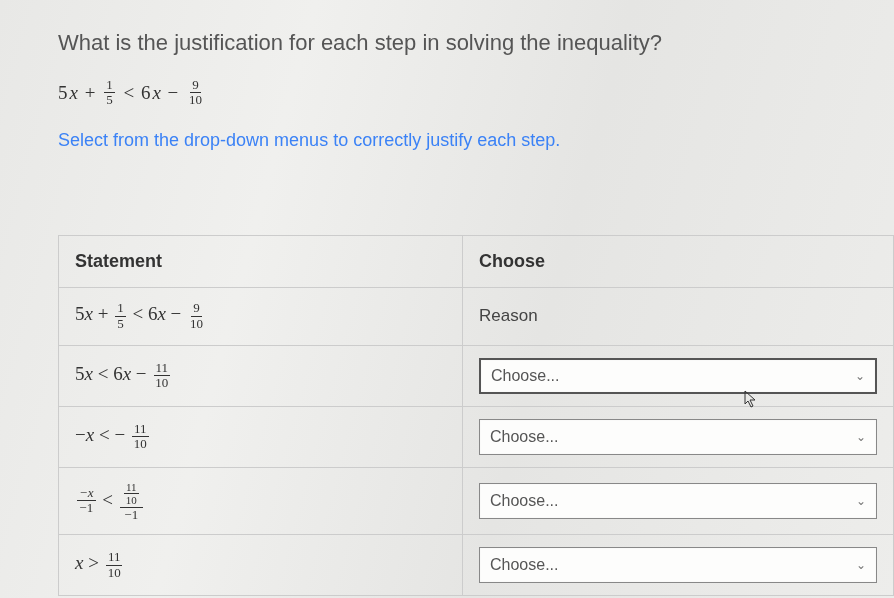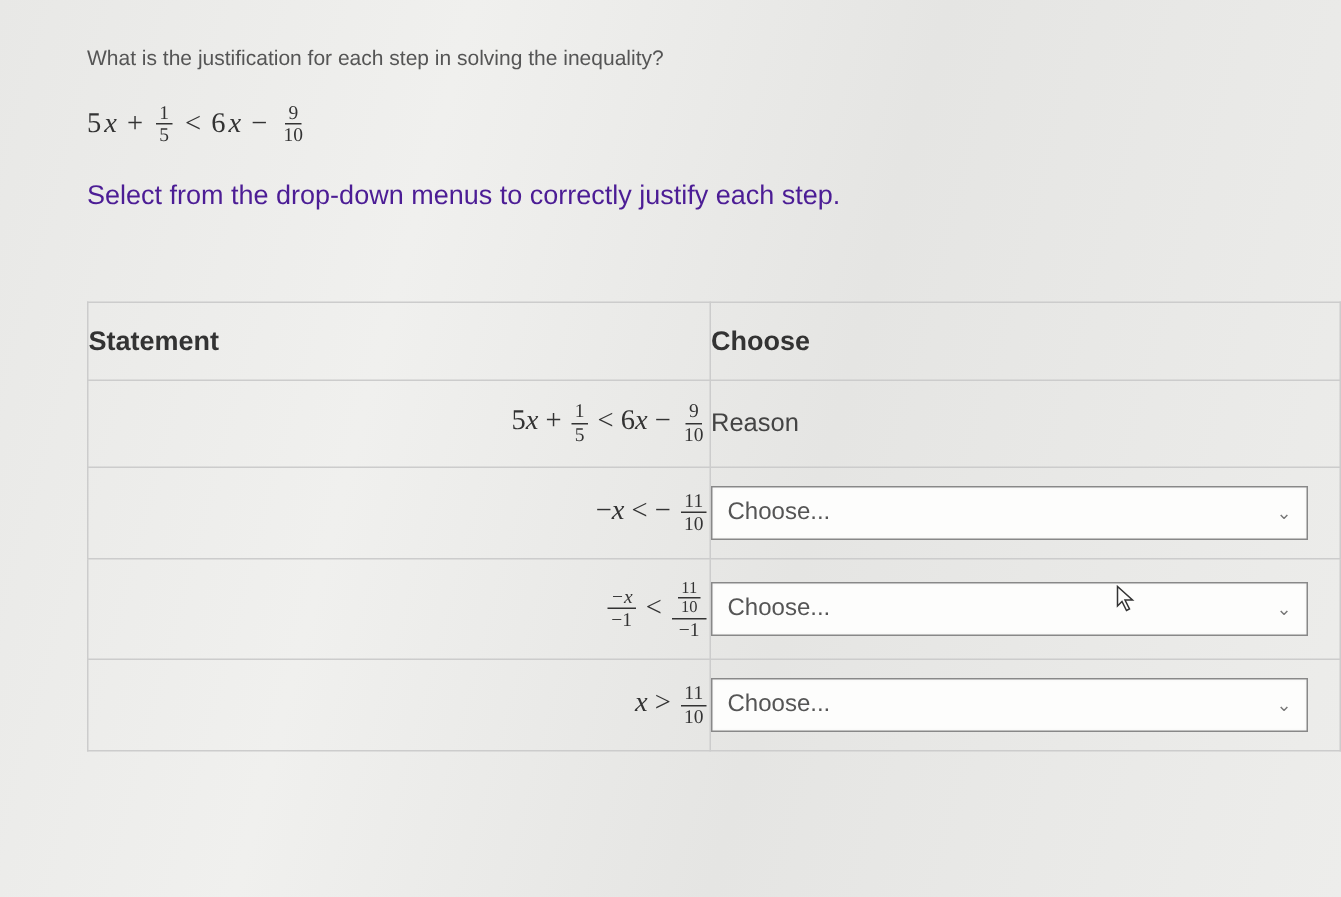--- a/index.html
+++ b/index.html
@@ -5,30 +5,30 @@
     * { box-sizing: border-box; margin: 0; padding: 0; }
     body {
       font-family: Arial, Helvetica, sans-serif;
       background: linear-gradient(105deg, #e8e8e6 0%, #f0f0ee 30%, #e5e5e3 60%, #ededeb 100%);
       width: 894px;
       height: 598px;
       padding: 30px 0 0 58px;
       color: #444;
       overflow: hidden;
     }
-    .question-text { font-size: 14px; color: #555; margin-bottom: 22px; }
+    .question-text { font-size: 22px; color: #555; margin-bottom: 22px; }
     .math-expr { font-family: 'Times New Roman', serif; font-size: 19px; color: #333; margin-bottom: 22px; display:flex; align-items:center; gap:2px;}
-    .instruction { font-size: 18px; color: #4c1d95; margin-bottom: 60px; }
+    .instruction { font-size: 18px; color: #3b82f6; margin-bottom: 84px; }
     .frac { display: inline-flex; flex-direction: column; align-items: center; font-size: 13px; line-height: 1.1; vertical-align: middle; margin: 0 2px;}
     .frac .num { border-bottom: 1px solid #333; padding: 0 2px; }
     .frac .den { padding: 0 2px; }
     table { border-collapse: collapse; width: 100%; }
-    th, td { text-align: left; padding: 12px 0; border: 1px solid #ccc; font-size: 17px; color:#444; vertical-align: middle;}
+    th, td { text-align: left; padding: 12px 16px; border: 1px solid #ccc; font-size: 17px; color:#444; vertical-align: middle;}
     th { font-weight: bold; font-size: 18px; color:#333; height: 52px;}
-    td.stmt { font-family: 'Times New Roman', serif; font-size: 19px; color:#333; height: 58px; text-align: right;}
+    td.stmt { font-family: 'Times New Roman', serif; font-size: 19px; color:#333; height: 58px;}
     td.reason { width: 420px; }
     .select {
       width: 398px; height: 36px; border: 1px solid #888;
       background: #fdfdfc; display:flex; align-items:center; justify-content:space-between;
       padding: 0 10px; font-size: 16px; color:#555; cursor:pointer;
       box-shadow: inset 0 0 2px rgba(0,0,0,0.05);
     }
     .select.focused { border: 2px solid #555; }
     .chev { font-size: 12px; color:#777; }
     .cursor {
@@ -83,20 +83,38 @@
       <span>6</span><span style="font-style:italic">x</span>
       <span> − </span>
       <span class="frac">
               <span class="num">9</span>
               <span class="den">10</span>
             </span>
     </td>
     <td class="reason"><span>Reason</span></td>
   </tr>
 
+  <tr>
+    <td class="stmt">
+      <span>5</span><span style="font-style:italic">x</span>
+      <span> &lt; </span>
+      <span>6</span><span style="font-style:italic">x</span>
+      <span> − </span>
+      <span class="frac">
+              <span class="num">11</span>
+              <span class="den">10</span>
+            </span>
+    </td>
+    <td class="reason">
+      <div class="select focused">
+        <span>Choose...</span>
+        <span class="chev">⌄</span>
+      </div>
+    </td>
+  </tr>
 
   <tr>
     <td class="stmt">
       <span>−</span><span style="font-style:italic">x</span>
       <span> &lt; </span>
       <span>−</span>
       <span class="frac">
               <span class="num">11</span>
               <span class="den">10</span>
             </span>

